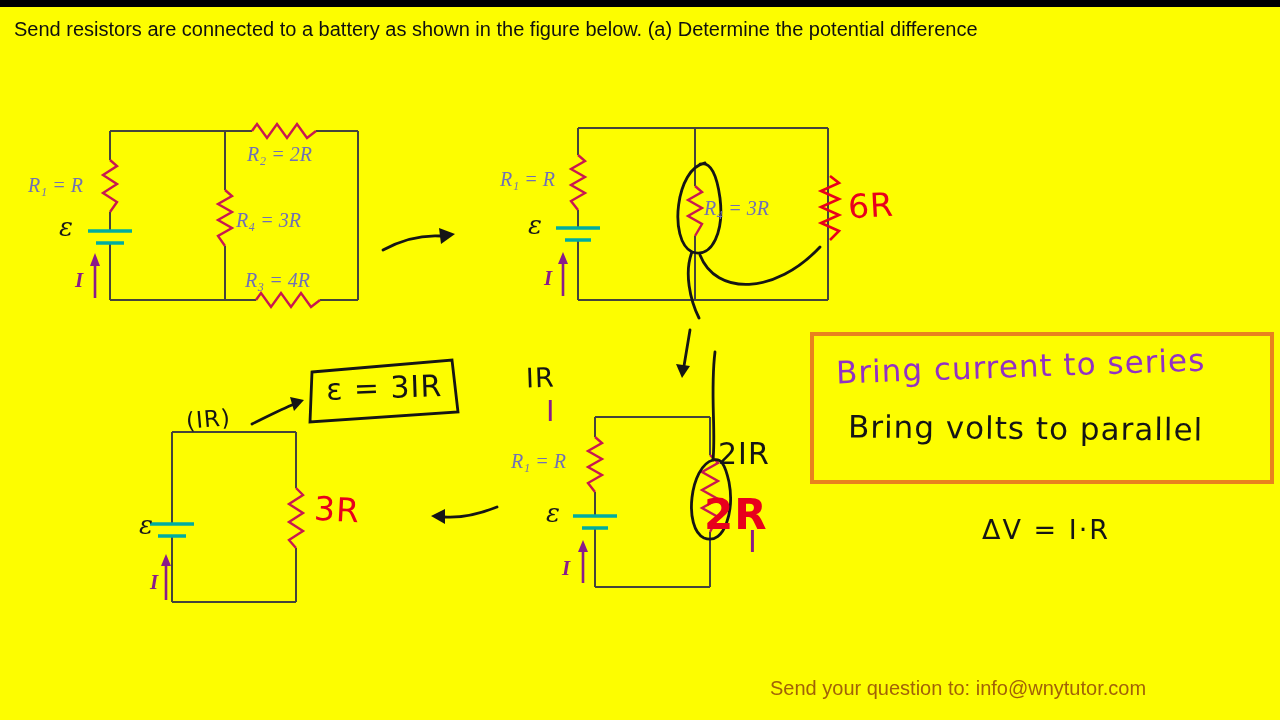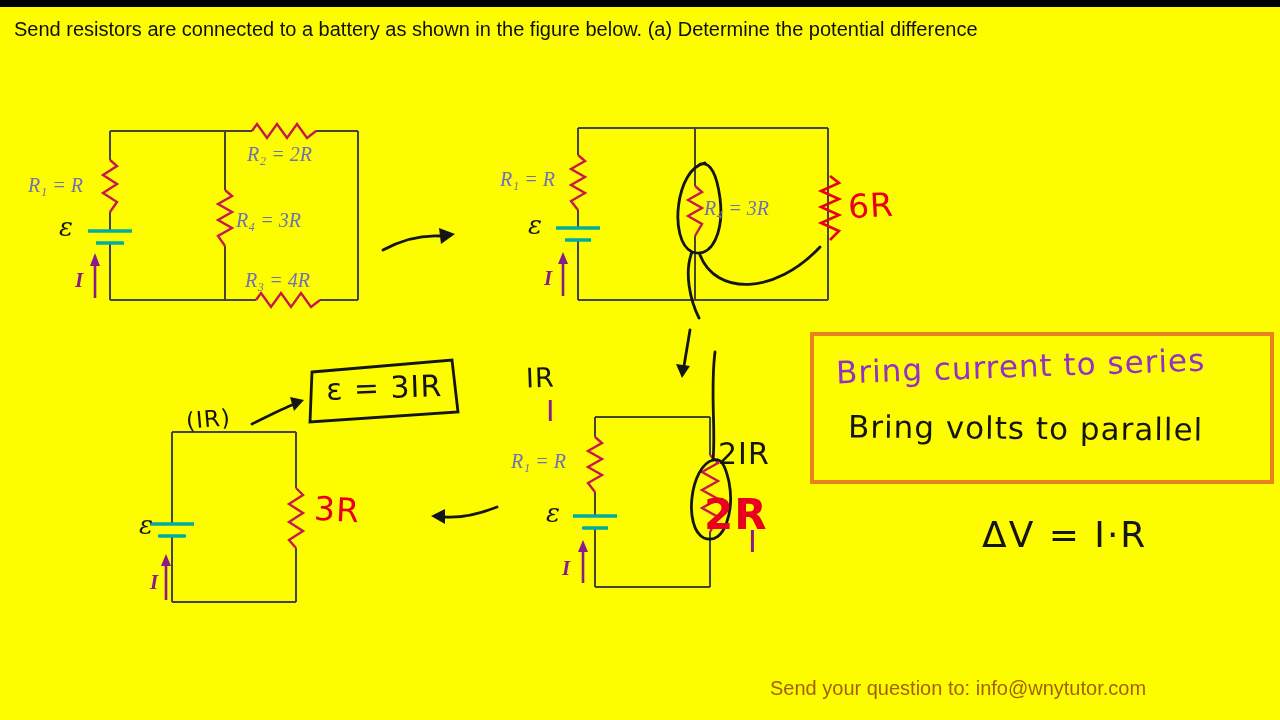--- a/index.html
+++ b/index.html
@@ -158,15 +158,15 @@
 <div class="abs emf" style="left:139px;top:512px;">ε</div>
 <div class="abs cur-lbl" style="left:150px;top:570px;">I</div>
 <div class="abs hand hand-red" style="left:314px;top:490px;font-size:33px;transform:rotate(3deg);">3R</div>
 <div class="abs hand" style="left:326px;top:370px;font-size:30px;transform:rotate(-2deg);">ε = 3IR</div>
 
 <div class="abs notebox">
   <div class="abs hand hand-purple" style="left:22px;top:12px;font-size:31px;transform:rotate(-2deg);">Bring current to series</div>
   <div class="abs hand" style="left:34px;top:74px;font-size:31px;transform:rotate(0.5deg);">Bring volts to parallel</div>
 </div>
 
-<div class="abs hand" style="left:982px;top:514px;font-size:36px;letter-spacing:2px;">ΔV = I·R</div>
+<div class="abs hand" style="left:982px;top:514px;font-size:27px;letter-spacing:2px;">ΔV = I·R</div>
 
 <div class="abs footer">Send your question to: info@wnytutor.com</div>
 
 </body></html>

